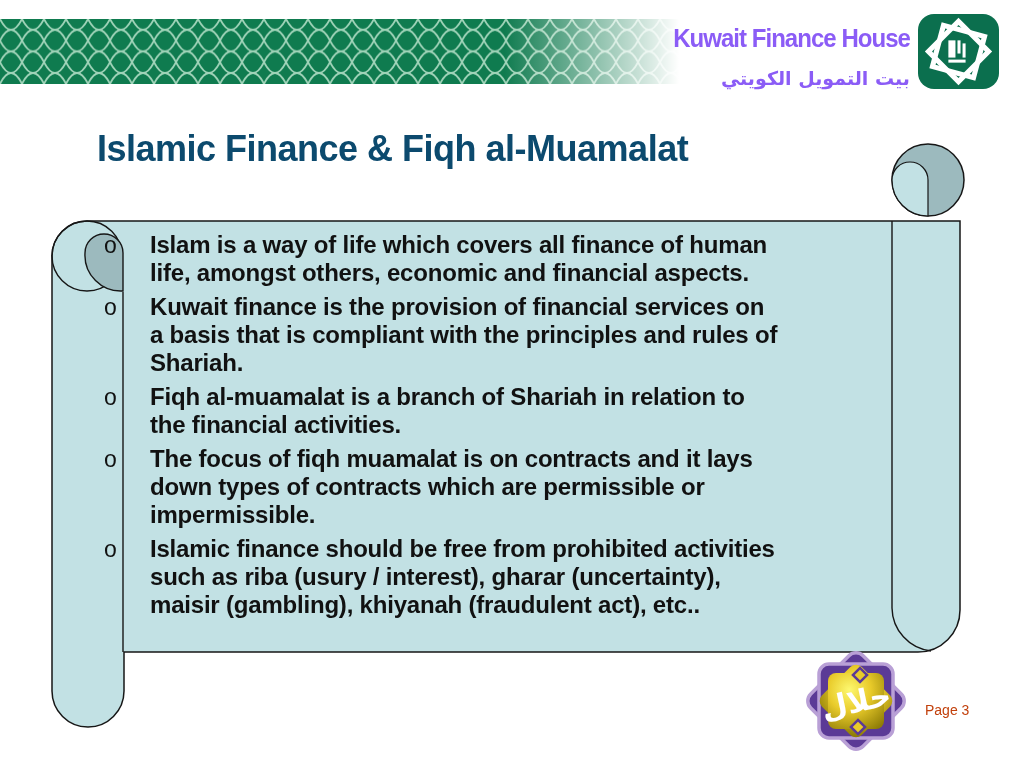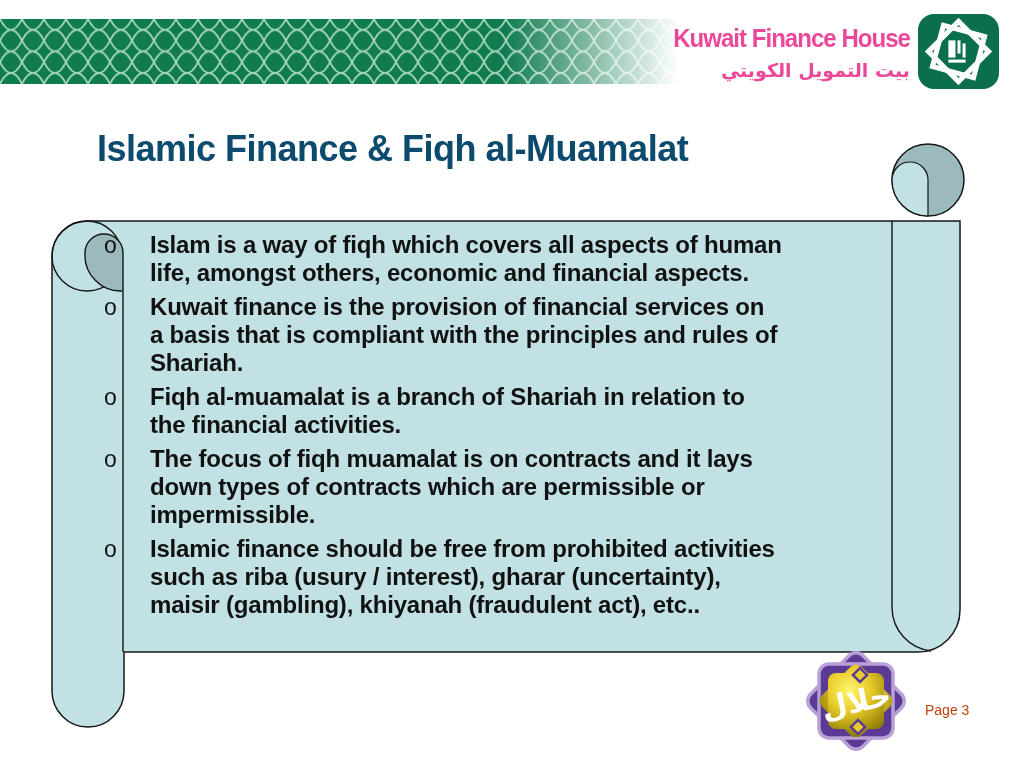--- a/index.html
+++ b/index.html
@@ -4,24 +4,24 @@
 <style>
   html,body{margin:0;padding:0;}
   body{
     width:1024px;height:768px;background:#ffffff;position:relative;overflow:hidden;
     font-family:"Liberation Sans",sans-serif;
   }
   
   .banner{position:absolute;left:0;top:19px;width:700px;height:65px;}
   .banner-fade{position:absolute;left:0;top:0;width:700px;height:65px;
     background:linear-gradient(to right,rgba(255,255,255,0) 0%,rgba(255,255,255,0) 72%,#ffffff 97%);}
-  .brand{position:absolute;top:24px;left:662px;width:248px;text-align:right;color:#ec4899;}
+  .brand{position:absolute;top:24px;left:662px;width:248px;text-align:right;color:#8b5cf6;}
   .brand-en{font-size:25px;font-weight:bold;letter-spacing:-1px;transform:scaleX(.96);transform-origin:right;white-space:nowrap;}
   .brand-ar{font-family:"DejaVu Sans",sans-serif;font-size:19px;font-weight:bold;direction:rtl;
-    letter-spacing:1px;margin-top:6px;white-space:nowrap;}
+    letter-spacing:1px;margin-top:14px;white-space:nowrap;}
   .logo-box{position:absolute;left:918px;top:14px;width:81px;height:75px;border-radius:16px;background:#0b6f4e;}
   
   .slide-title{position:absolute;left:97px;top:128px;font-size:36px;font-weight:bold;
     color:#0c4a6e;letter-spacing:-.5px;white-space:nowrap;}
   
   .artwork{position:absolute;left:0;top:0;width:1024px;height:768px;}
   
   .bullets{position:absolute;left:104px;top:231px;width:840px;color:#111;}
   .bullet-item{display:grid;grid-template-columns:46px 1fr;margin-bottom:6px;}
   .bullet-marker{font-size:23px;font-weight:normal;line-height:28px;color:#111;}
@@ -92,21 +92,21 @@
     <rect x="-28" y="-28" width="56" height="56" rx="8" fill="url(#goldG)"></rect>
     <rect x="-5" y="-5" width="10" height="10" fill="#e9cb2a" stroke="#5b3a96" stroke-width="2.5" transform="translate(4,-26) rotate(45)"></rect>
     <rect x="-5" y="-5" width="10" height="10" fill="#e9cb2a" stroke="#5b3a96" stroke-width="2.5" transform="translate(2,26) rotate(45)"></rect>
     <text x="0" y="11" text-anchor="middle" transform="rotate(-12)" font-family="DejaVu Sans, sans-serif" font-size="30" font-weight="bold" fill="#ffffff">حلال</text>
   </g>
 </svg>
 
 <div class="bullets">
   <div class="bullet-item">
     <span class="bullet-marker">o</span>
-    <span class="bullet-text">Islam is a way of fiqh which covers all aspects of human
+    <span class="bullet-text">Islam is a way of life which covers all finance of human
 life, amongst others, economic and financial aspects.</span>
   </div>
   <div class="bullet-item">
     <span class="bullet-marker">o</span>
     <span class="bullet-text">Kuwait finance is the provision of financial services on
 a basis that is compliant with the principles and rules of
 Shariah.</span>
   </div>
   <div class="bullet-item">
     <span class="bullet-marker">o</span>

